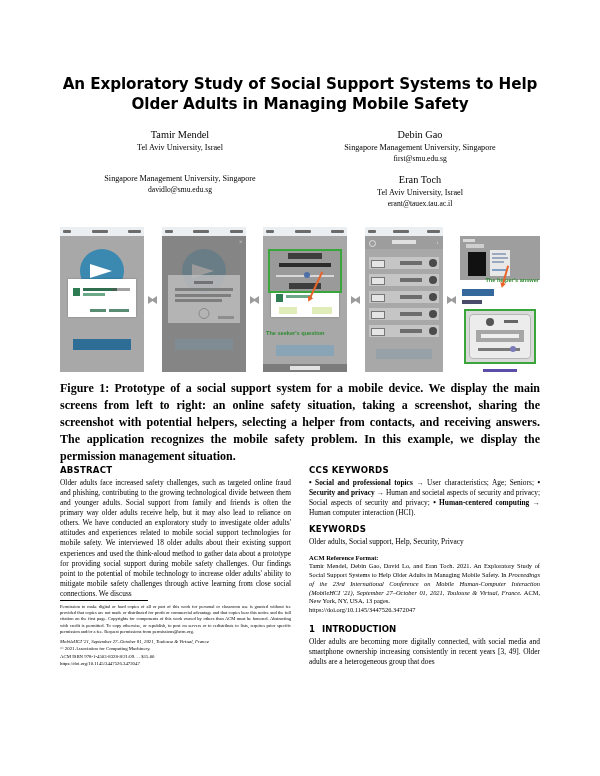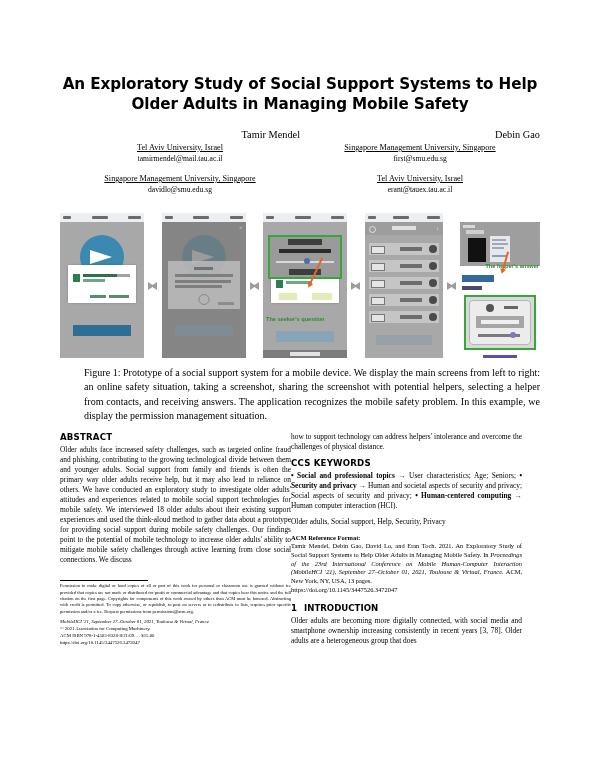--- a/index.html
+++ b/index.html
@@ -44,27 +44,25 @@
   .author {
     width: 50%;
     box-sizing: border-box;
     text-align: center;
     margin-bottom: 9px;
   }
   .author-name {
     display: block;
     font-size: 10.3px;
     line-height: 1.35;
-    text-align: right;
   }
   .author-affil {
     display: block;
     font-size: 8.2px;
     line-height: 1.4;
-    text-decoration: underline;
   }
   .author-email {
     display: block;
     font-size: 7.6px;
     line-height: 1.4;
   }
 
   
   .figure {
     margin-top: 9px;
@@ -534,31 +532,30 @@
     transform: translateY(-50%);
     width: 0; height: 0;
     border-top: 4.5px solid transparent;
     border-bottom: 4.5px solid transparent;
     border-right: 6px solid #9c9c9c;
   }
 
   
   .caption {
     margin-top: 8px;
-    font-size: 10px;
+    font-size: 12px;
     line-height: 1.42;
     text-align: justify;
-    font-weight: normal;
-    margin-left: 24px;
+    font-weight: bold;
   }
 
   
   .cols {
-    margin-top: 9px;
     display: flex;
+    gap: 18px;
     width: 480px;
   }
   .col {
     width: 231px;
     position: relative;
   }
   h2.sec {
     font-family: "DejaVu Sans", "Liberation Sans", sans-serif;
     font-size: 8.6px;
     font-weight: bold;
@@ -624,32 +621,32 @@
 <body>
 
 <div class="page">
 
   <h1 class="title">An Exploratory Study of Social Support Systems to Help Older Adults in Managing Mobile Safety</h1>
 
   <div class="authors">
     <div class="author">
       <span class="author-name">Tamir Mendel</span>
       <span class="author-affil">Tel Aviv University, Israel</span>
-      <span class="author-email">tamirmendel@mail.tau.ac.il</span>
     </div>
     <div class="author">
       <span class="author-name">Debin Gao</span>
       <span class="author-affil">Singapore Management University, Singapore</span>
       <span class="author-email">first@smu.edu.sg</span>
     </div>
     <div class="author">
       <span class="author-affil">Singapore Management University, Singapore</span>
       <span class="author-email">davidlo@smu.edu.sg</span>
     </div>
     <div class="author">
+      <span class="author-name">Eran Toch</span>
       <span class="author-affil">Tel Aviv University, Israel</span>
       <span class="author-email">erant@tauex.tau.ac.il</span>
     </div>
   </div>
 
   <div class="figure">
 
     <div class="phone" style="width:84px">
       <div class="phone-inner">
         <div class="statusbar">
@@ -827,28 +824,28 @@
         <p class="cr-meta">
           <i>MobileHCI '21, September 27–October 01, 2021, Toulouse &amp; Virtual, France</i><br>
           <span>© 2021 Association for Computing Machinery.</span><br>
           <span>ACM ISBN 978-1-4503-8328-8/21/09. . . $15.00</span><br>
           <span>https://doi.org/10.1145/3447526.3472047</span>
         </p>
       </div>
     </div>
 
     <div class="col">
-      <p class="body">how to support technology can address helpers' intolerance and overcome the challenges of physical distance.</p>
 
       <h2 class="sec">CCS KEYWORDS</h2>
       <p class="body ccs"><b>• Social and professional topics</b><span> → User characteristics; Age; Seniors; </span><b>• Security and privacy</b><span> → Human and societal aspects of security and privacy; Social aspects of security and privacy; </span><b>• Human-centered computing</b><span> → Human computer interaction (HCI).</span></p>
 
+      <h2 class="sec">KEYWORDS</h2>
       <p class="body">Older adults, Social support, Help, Security, Privacy</p>
 
       <div class="ref-head">ACM Reference Format:</div>
       <p class="ref-body"><span>Tamir Mendel, Debin Gao, David Lo, and Eran Toch. 2021. An Exploratory Study of Social Support Systems to Help Older Adults in Managing Mobile Safety. In </span><i>Proceedings of the 23rd International Conference on Mobile Human-Computer Interaction (MobileHCI '21), September 27–October 01, 2021, Toulouse &amp; Virtual, France.</i><span> ACM, New York, NY, USA, 13 pages.</span><br><span>https://doi.org/10.1145/3447526.3472047</span></p>
 
       <h2 class="numsec"><span class="num">1</span><span>INTRODUCTION</span></h2>
-      <p class="body tight">Older adults are becoming more digitally connected, with social media and smartphone ownership increasing consistently in recent years [3, 78]. Older adults are a heterogeneous group that does</p>
+      <p class="body tight">Older adults are becoming more digitally connected, with social media and smartphone ownership increasing consistently in recent years [3, 49]. Older adults are a heterogeneous group that does</p>
     </div>
 
   </div>
 </div>
 
 </body></html>

